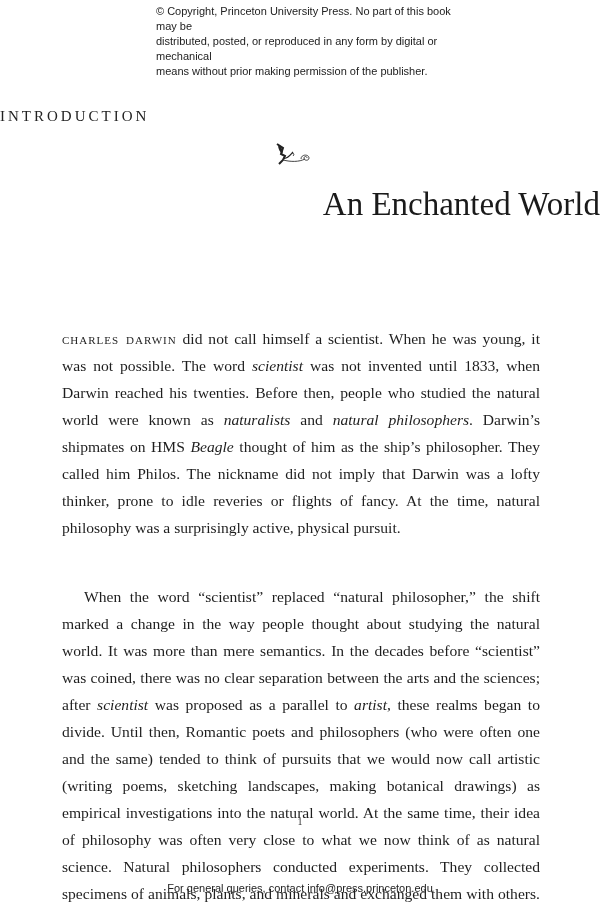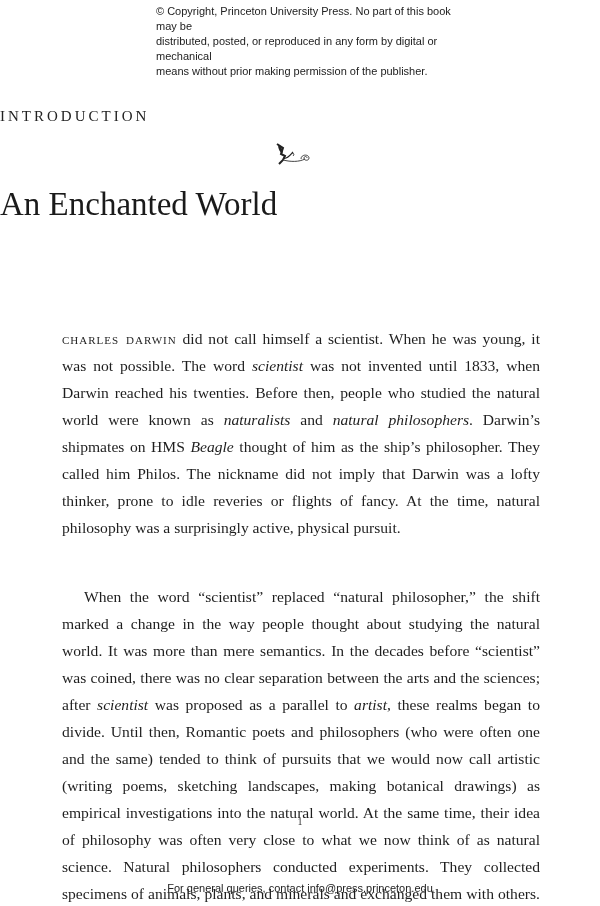--- a/index.html
+++ b/index.html
@@ -10,21 +10,21 @@
     white-space: pre-line;
   }
   .chapter-label {
     position: absolute; left: 0; top: 108px; width: 600px; text-align: left;
     font-family: "Liberation Serif", serif; font-size: 15px; letter-spacing: 3px; color: #222;
   }
   .ornament {
     position: absolute; left: 273px; top: 142px; width: 50px; height: 30px;
   }
   .chapter-title {
-    position: absolute; left: 0; top: 186px; width: 600px; text-align: left;
+    position: absolute; left: 0; top: 186px; width: 600px; text-align: right;
     font-family: "Liberation Serif", serif; font-size: 33px; color: #1a1a1a;
   }
   .body-text {
     position: absolute; left: 62px; top: 325px; width: 478px;
     font-family: Liberation Serif, serif; font-size: 15.6px; line-height: 27px;
     text-align: justify; color: #1e1e1e;
   }
   .body-text p { margin: 0; }
   .body-text p.indent { text-indent: 22px; margin-top: 42px; }
   .smallcaps { font-variant: small-caps; letter-spacing: 1px; text-transform: lowercase; }

